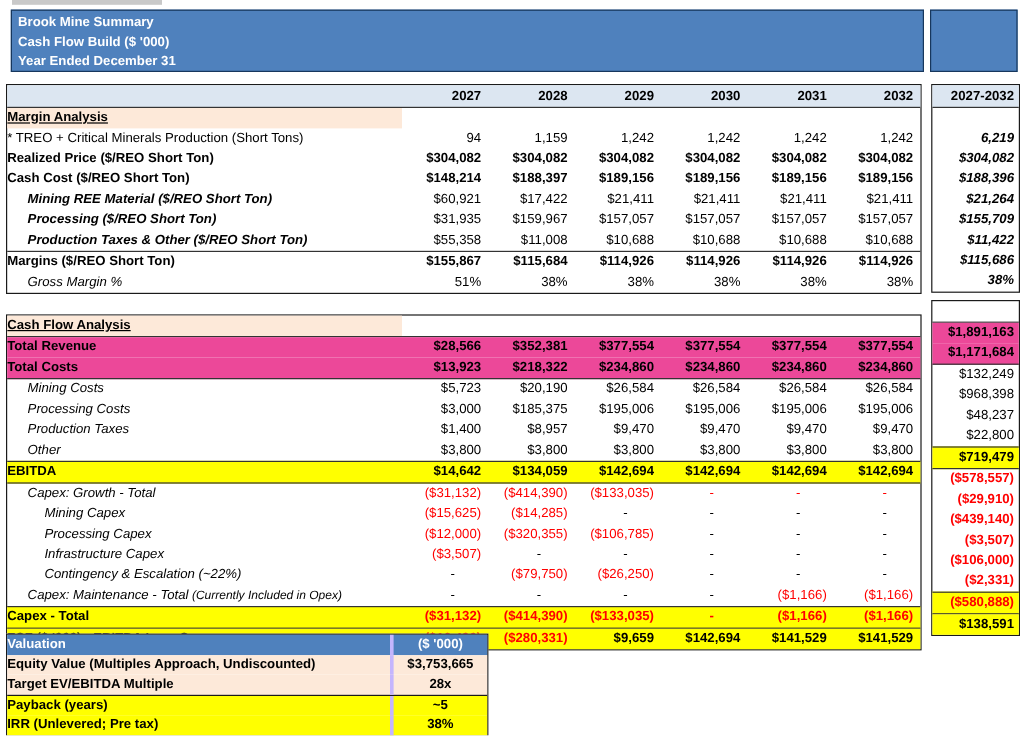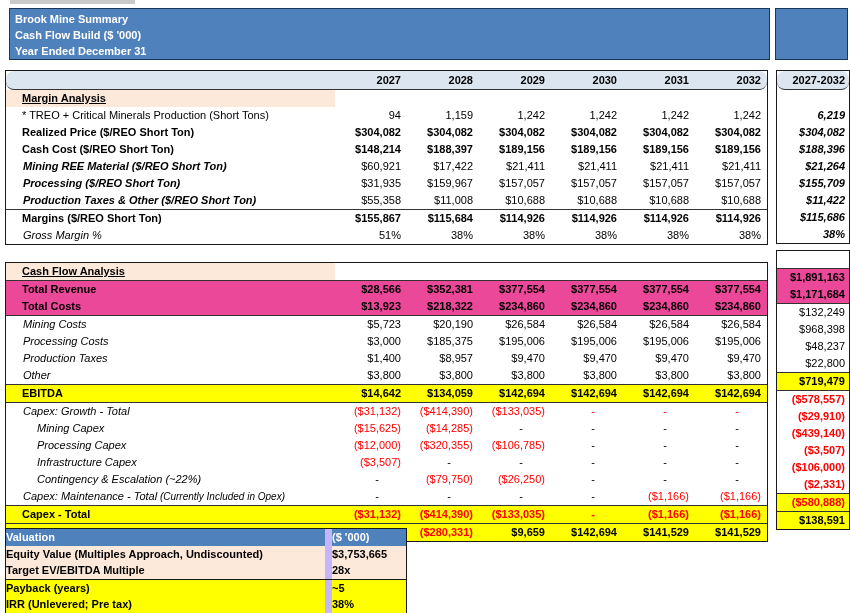--- a/index.html
+++ b/index.html
@@ -11,23 +11,23 @@
   .banner{position:absolute;top:8px;background:#4f81bd;border:1px solid #17375d;
           box-sizing:border-box;color:#fff;font-weight:bold;}
   #banner-main{left:9px;width:761px;height:52px;padding:2px 0 0 5px;}
   #banner-main div{line-height:16px;white-space:nowrap;}
   #banner-side{left:775px;width:73px;height:52px;}
 
   
   .tbl{position:absolute;border:1px solid #1a1a1a;background:#fff;box-sizing:content-box;}
   .row{display:flex;height:17px;line-height:17px;}
   .cell{box-sizing:border-box;overflow:hidden;white-space:nowrap;}
-  .label{flex:1;padding-left:16px;text-align:left;}
+  .label{flex:1;padding-left:0;text-align:left;}
   .val{flex:none;width:72px;text-align:right;padding-right:6px;}
-  .hrow{height:18px;line-height:18px;background:#dce6f1;font-weight:bold;border-bottom:1px solid #333;border-radius:8px;}
+  .hrow{height:18px;line-height:18px;background:#dce6f1;font-weight:bold;border-bottom:1px solid #333;}
   .sectrow .label{flex:none;width:329px;}
   .sect{background:#fde9d9;font-weight:bold;text-decoration:underline;}
   .lb .label{font-weight:bold;}
   .vb .val{font-weight:bold;}
   .li .label{font-style:italic;}
   .lbi .label{font-weight:bold;font-style:italic;}
   .ind1 .label{padding-left:17px;}
   .ind2 .label{padding-left:31px;}
   .bt{border-top:1px solid #333;}
   .bb{border-bottom:1px solid #333;}
@@ -49,21 +49,21 @@
   .srow.hrow{height:18px;line-height:18px;}
   .sval{width:100%;text-align:right;padding-right:4px;}
   #sum-margin .srow{font-weight:bold;font-style:italic;}
   #sum-margin .srow.hrow{font-style:normal;}
   .srow.b{font-weight:bold;}
 
   
   #tbl-val{left:5px;top:528px;width:400px;}
   .vrow{display:flex;height:16.6px;line-height:16.6px;font-weight:bold;}
   .vlabel{width:319px;}
-  .vvalue{flex:1;text-align:left;border-left:7px solid #c4b5fd;}
+  .vvalue{flex:1;text-align:center;border-left:3px solid #c4b5fd;}
   .vhead{background:#4f81bd;color:#fff;}
   .vrow.peach{background:#fde9d9;}
   .vrow.yellow{background:#ffff00;}
   .vrow.bb2{border-bottom:1px solid #1a1a1a;}
 </style>
 </head>
 <body>
 
 <div id="page">
   <div class="topstrip"></div>

